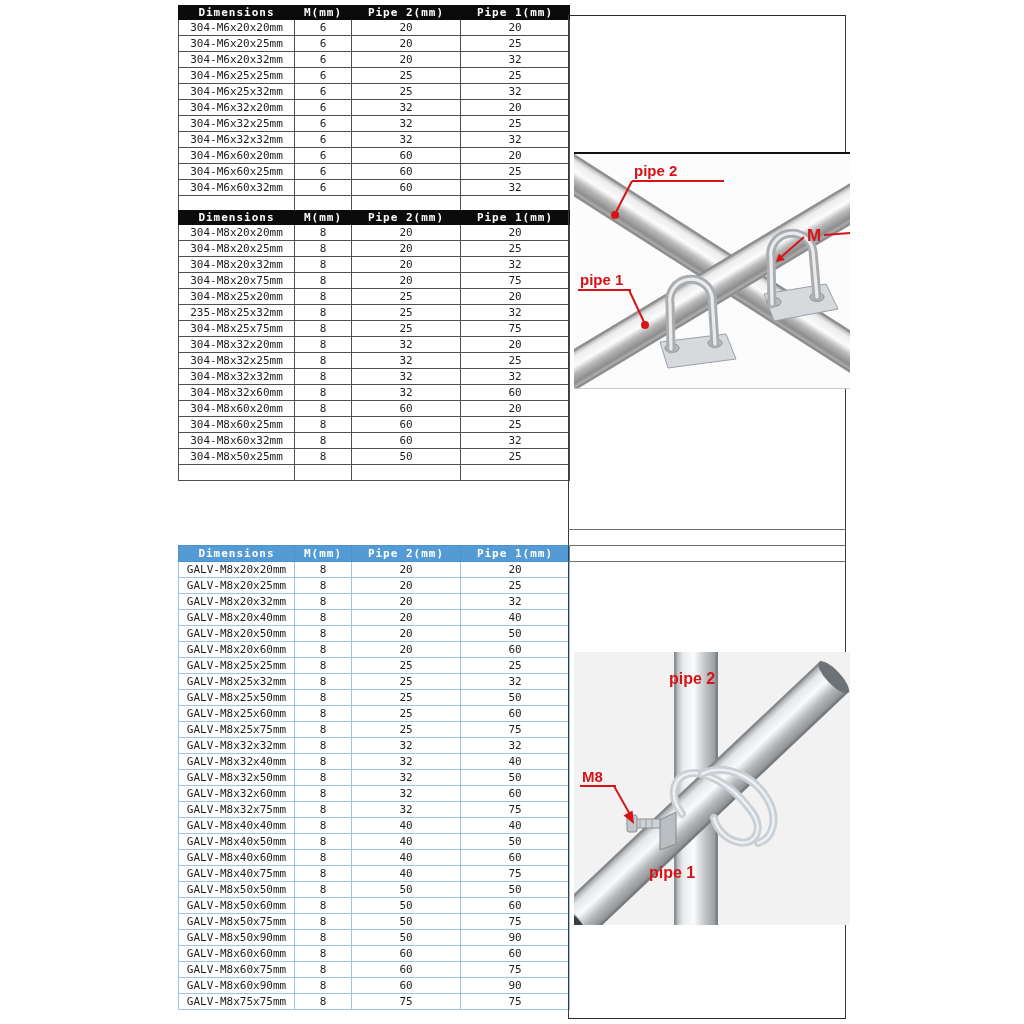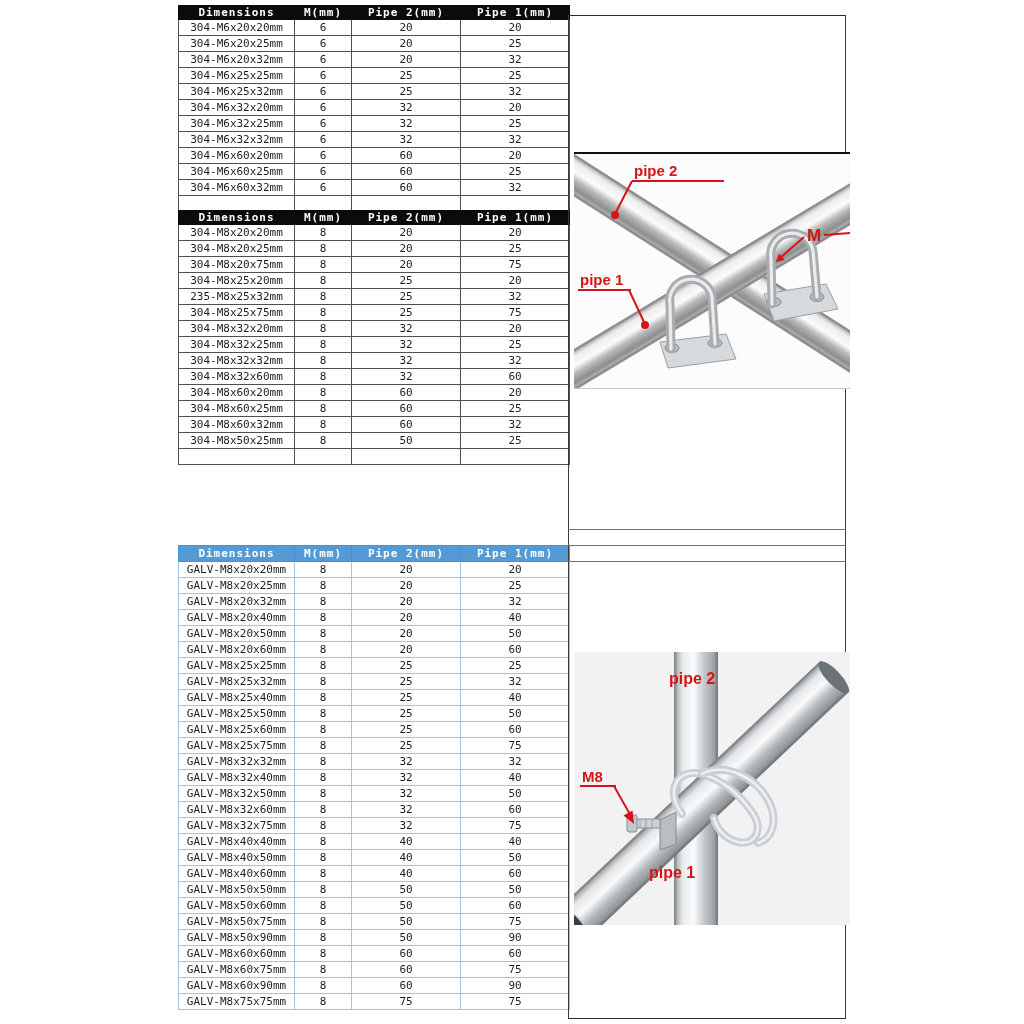--- a/index.html
+++ b/index.html
@@ -143,20 +143,26 @@
             <td>20</td>
             <td>20</td>
           </tr>
           <tr>
             <td>304-M8x20x25mm</td>
             <td>8</td>
             <td>20</td>
             <td>25</td>
           </tr>
           <tr>
+            <td>304-M8x20x32mm</td>
+            <td>8</td>
+            <td>20</td>
+            <td>32</td>
+          </tr>
+          <tr>
             <td>304-M8x20x75mm</td>
             <td>8</td>
             <td>20</td>
             <td>75</td>
           </tr>
           <tr>
             <td>304-M8x25x20mm</td>
             <td>8</td>
             <td>25</td>
             <td>20</td>
@@ -283,26 +289,20 @@
             <td>25</td>
             <td>25</td>
           </tr>
           <tr>
             <td>GALV-M8x25x32mm</td>
             <td>8</td>
             <td>25</td>
             <td>32</td>
           </tr>
           <tr>
-            <td>GALV-M8x25x40mm</td>
-            <td>8</td>
-            <td>25</td>
-            <td>40</td>
-          </tr>
-          <tr>
             <td>GALV-M8x25x50mm</td>
             <td>8</td>
             <td>25</td>
             <td>50</td>
           </tr>
           <tr>
             <td>GALV-M8x25x60mm</td>
             <td>8</td>
             <td>25</td>
             <td>60</td>
@@ -353,20 +353,26 @@
             <td>GALV-M8x40x50mm</td>
             <td>8</td>
             <td>40</td>
             <td>50</td>
           </tr>
           <tr>
             <td>GALV-M8x40x60mm</td>
             <td>8</td>
             <td>40</td>
             <td>60</td>
+          </tr>
+          <tr>
+            <td>GALV-M8x40x75mm</td>
+            <td>8</td>
+            <td>40</td>
+            <td>75</td>
           </tr>
           <tr>
             <td>GALV-M8x50x50mm</td>
             <td>8</td>
             <td>50</td>
             <td>50</td>
           </tr>
           <tr>
             <td>GALV-M8x50x60mm</td>
             <td>8</td>

